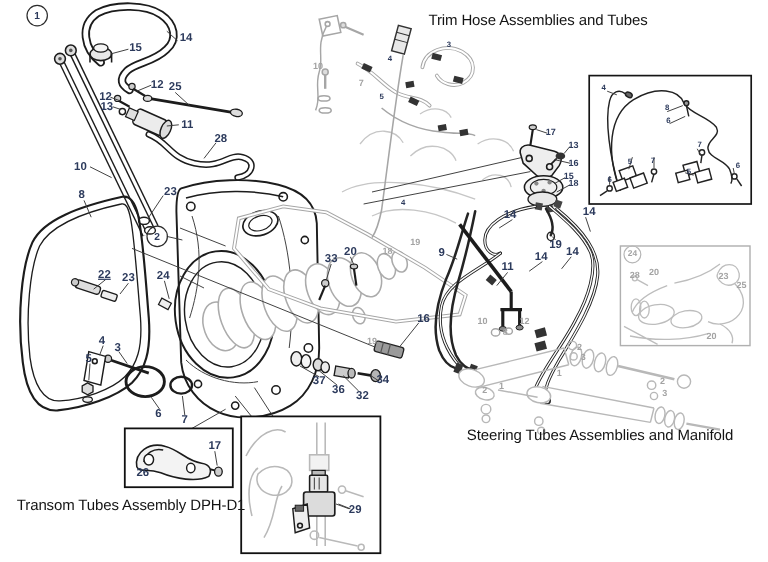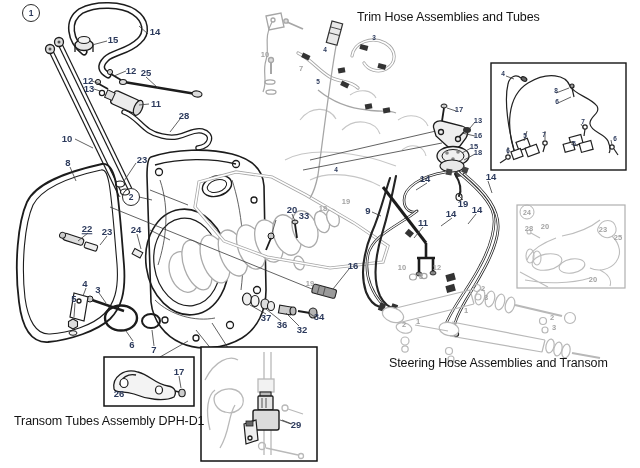--- a/index.html
+++ b/index.html
@@ -357,21 +357,21 @@
       </g>
       <path class="thin" d="M506,76 L514,79 M556,93 L569,88 M558,103 L571,97 M527,131 L524,141 M545,131 L545,140 M581,124 L584,129 M571,144 L578,146 M611,140 L612,145 M508,147 L508,154"></path>
     </g>
 
     <g class="thin">
       <path d="M107,41 L92,45 M148,34 L139,26 M126,71 L114,76 M146,77 L158,88 M92,81 L100,84 M94,89 L100,91 M149,104 L139,105 M180,119 L170,132 M75,139 L93,148 M70,167 L76,181 M136,163 L124,181 M139,197 L152,200 M88,233 L78,241 M107,236 L100,245 M137,234 L141,249 M86,288 L83,296 M99,293 L106,303 M75,303 L74,317 M133,341 L126,331 M154,346 L152,330 M292,424 L282,420"></path>
     </g>
   </svg>
 
   <div class="title" style="left:357px;top:10px">Trim Hose Assemblies and Tubes</div>
-  <div class="title" style="left:389px;top:356px">Steering Hose Assemblies and Transom</div>
+  <div class="title" style="left:389px;top:356px">Steering Tubes Assemblies and Manifold</div>
   <div class="title" style="left:14px;top:414px">Transom Tubes Assembly DPH-D1</div>
 
   <div style="position:absolute;left:0;top:0;width:640px;height:468px;">
       <div class="callout c" style="left: 31px; top: 13px;">1</div>
       <div class="callout n" style="left: 113px; top: 40px;">15</div>
       <div class="callout n" style="left: 155px; top: 32px;">14</div>
       <div class="callout n" style="left: 131px; top: 71px;">12</div>
       <div class="callout n" style="left: 146px; top: 73px;">25</div>
       <div class="callout n" style="left: 88px; top: 81px;">12</div>
       <div class="callout n" style="left: 89px; top: 89px;">13</div>
@@ -384,21 +384,21 @@
       <div class="callout n" style="left: 87px; top: 229px; text-decoration: underline;">22</div>
       <div class="callout n" style="left: 107px; top: 232px;">23</div>
       <div class="callout n" style="left: 136px; top: 230px;">24</div>
       <div class="callout n" style="left: 85px; top: 284px;">4</div>
       <div class="callout n" style="left: 98px; top: 290px;">3</div>
       <div class="callout n" style="left: 74px; top: 299px;">5</div>
       <div class="callout n" style="left: 132px; top: 345px;">6</div>
       <div class="callout n" style="left: 154px; top: 350px;">7</div>
       <div class="callout n" style="left: 179px; top: 372px;">17</div>
       <div class="callout n" style="left: 119px; top: 394px;">26</div>
-      <div class="callout n" style="left: 276px; top: 216px; margin-left: 28px;">33</div>
+      <div class="callout n" style="left: 276px; top: 216px;">33</div>
       <div class="callout n" style="left: 292px; top: 210px;">20</div>
       <div class="callout n" style="left: 353px; top: 266px;">16</div>
       <div class="callout n" style="left: 266px; top: 318px;">37</div>
       <div class="callout n" style="left: 282px; top: 325px;">36</div>
       <div class="callout n" style="left: 302px; top: 330px;">32</div>
       <div class="callout n" style="left: 319px; top: 317px;">34</div>
       <div class="callout n" style="left: 296px; top: 425px; text-align: center;">29</div>
       <div class="callout n" style="left: 368px; top: 211px;">9</div>
       <div class="callout n" style="left: 425px; top: 179px;">14</div>
       <div class="callout n" style="left: 491px; top: 177px;">14</div>

